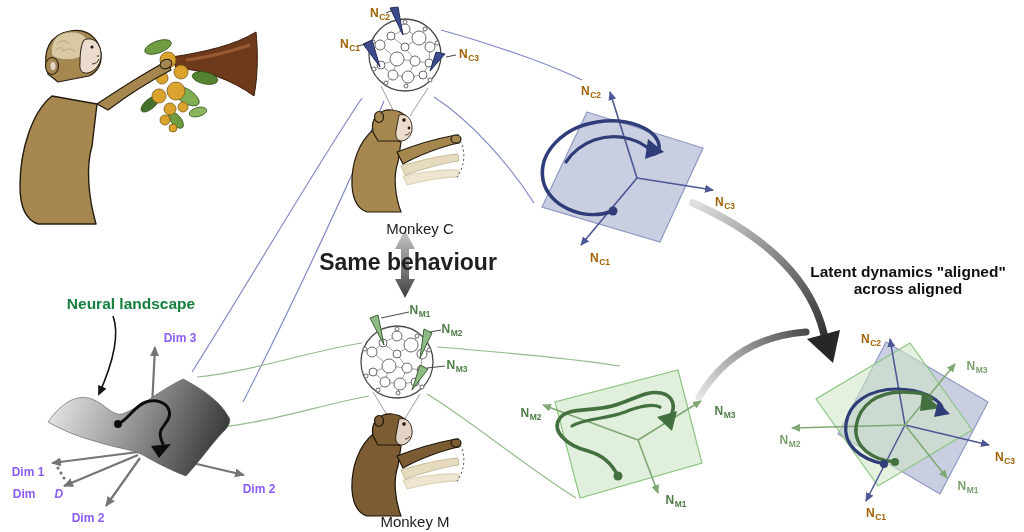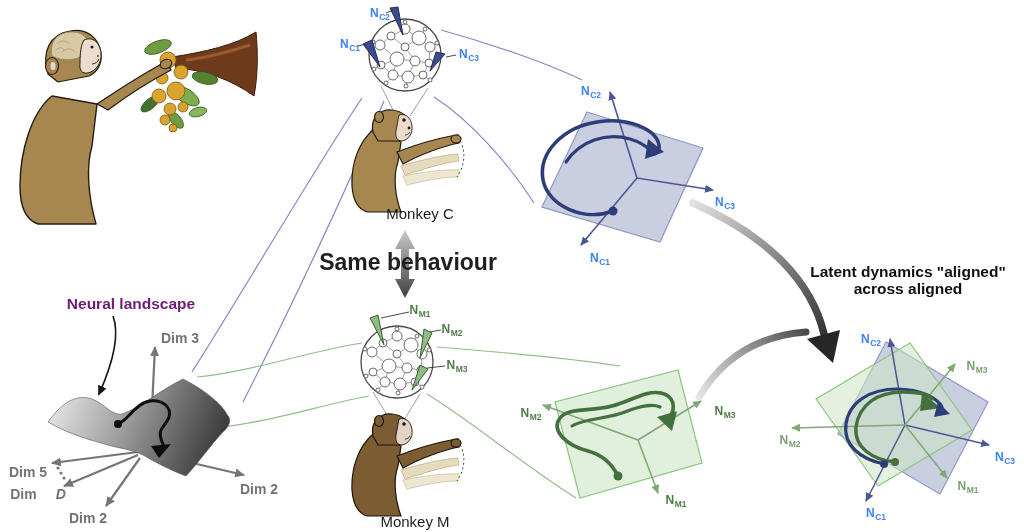--- a/index.html
+++ b/index.html
@@ -2,28 +2,28 @@
 <html><head>
 <meta charset="utf-8">
 <style>
   html,body{margin:0;padding:0;background:#fff;}
   #fig{position:relative;width:1024px;height:532px;background:#ffffff;overflow:hidden;
        font-family:"Liberation Sans",sans-serif;}
   #fig svg{position:absolute;left:0;top:0;}
   .lbl{position:absolute;transform:translate(-50%,-50%);white-space:nowrap;line-height:1;}
   .cap{font-size:15px;color:#1c1c1c;}
   .boldcap{font-weight:700;font-size:23px;color:#1f1f1f;}
-  .landcap{font-weight:700;font-size:15.5px;color:#701a75;}
+  .landcap{font-weight:700;font-size:15.5px;color:#15803d;}
   .latent{font-weight:700;font-size:15.5px;color:#101010;}
-  .dim{font-weight:700;font-size:14px;color:#737373;}
+  .dim{font-weight:700;font-size:12px;color:#8b5cf6;}
   .dimD{display:inline-flex;gap:19px;}
   .ital{font-style:italic;}
   .nlab{font-weight:700;font-size:12px;}
   .nsub{font-size:8.5px;position:relative;top:3px;margin-left:0.5px;font-weight:700;}
-  .nc{color:#3b82f6;}
+  .nc{color:#a16207;}
   .nm{color:#4f7d48;}
   .nmc{color:#7ba06f;}
 </style>
 </head>
 <body>
 
 <div id="fig">
 
 <svg width="1024" height="532" viewBox="0 0 1024 532">
   <defs>
@@ -299,31 +299,31 @@
     </g>
     <path d="M884,464 C860,459 843,445 846,424 C849,402 870,389 897,389 C922,389 938,399 942,407" fill="none" stroke="#2e3d78" stroke-width="3.2" stroke-linecap="round"></path>
     <path d="M895,462 C872,460 854,447 856,427 C859,405 877,392 903,392 C920,392 929,395 932,399" fill="none" stroke="#44703f" stroke-width="3.4" stroke-linecap="round"></path>
     <polygon points="941,408 922,393 920,411" fill="#44703f"></polygon>
     <polygon points="950,414 938,402 934,417" fill="#2e3d78"></polygon>
     <circle cx="884" cy="464" r="4" fill="#2e3d78"></circle>
     <circle cx="895" cy="462" r="4" fill="#44703f"></circle>
   </g>
 </svg>
 
-<div class="lbl cap" style="left:420px;top:213px">Monkey C</div>
+<div class="lbl cap" style="left:420px;top:228px">Monkey C</div>
 <div class="lbl cap" style="left:415px;top:521px">Monkey M</div>
 <div class="lbl boldcap" style="left:408px;top:262px">Same behaviour</div>
 <div class="lbl landcap" style="left:131px;top:304px">Neural landscape</div>
 <div class="lbl latent" style="left:908px;top:272px">Latent dynamics "aligned"</div>
 <div class="lbl latent" style="left:908px;top:289px">across aligned</div>
 
 <div class="lbl dim" style="left:180px;top:338px">Dim 3</div>
 <div class="lbl dim" style="left:259px;top:489px">Dim 2</div>
 <div class="lbl dim" style="left:88px;top:518px">Dim 2</div>
-<div class="lbl dim" style="left:28px;top:472px">Dim 5</div>
+<div class="lbl dim" style="left:28px;top:472px">Dim 1</div>
 <div class="lbl dim dimD" style="left:38px;top:494px">
       <span>Dim</span>
       <span class="ital">D</span>
     </div>
 
 <div class="lbl nlab nc" style="left:380px;top:13px"><span>N</span><span class="nsub">C2</span></div>
 <div class="lbl nlab nc" style="left:350px;top:44px"><span>N</span><span class="nsub">C1</span></div>
 <div class="lbl nlab nc" style="left:469px;top:54px"><span>N</span><span class="nsub">C3</span></div>
 <div class="lbl nlab nm" style="left:420px;top:310px"><span>N</span><span class="nsub">M1</span></div>
 <div class="lbl nlab nm" style="left:452px;top:329px"><span>N</span><span class="nsub">M2</span></div>

